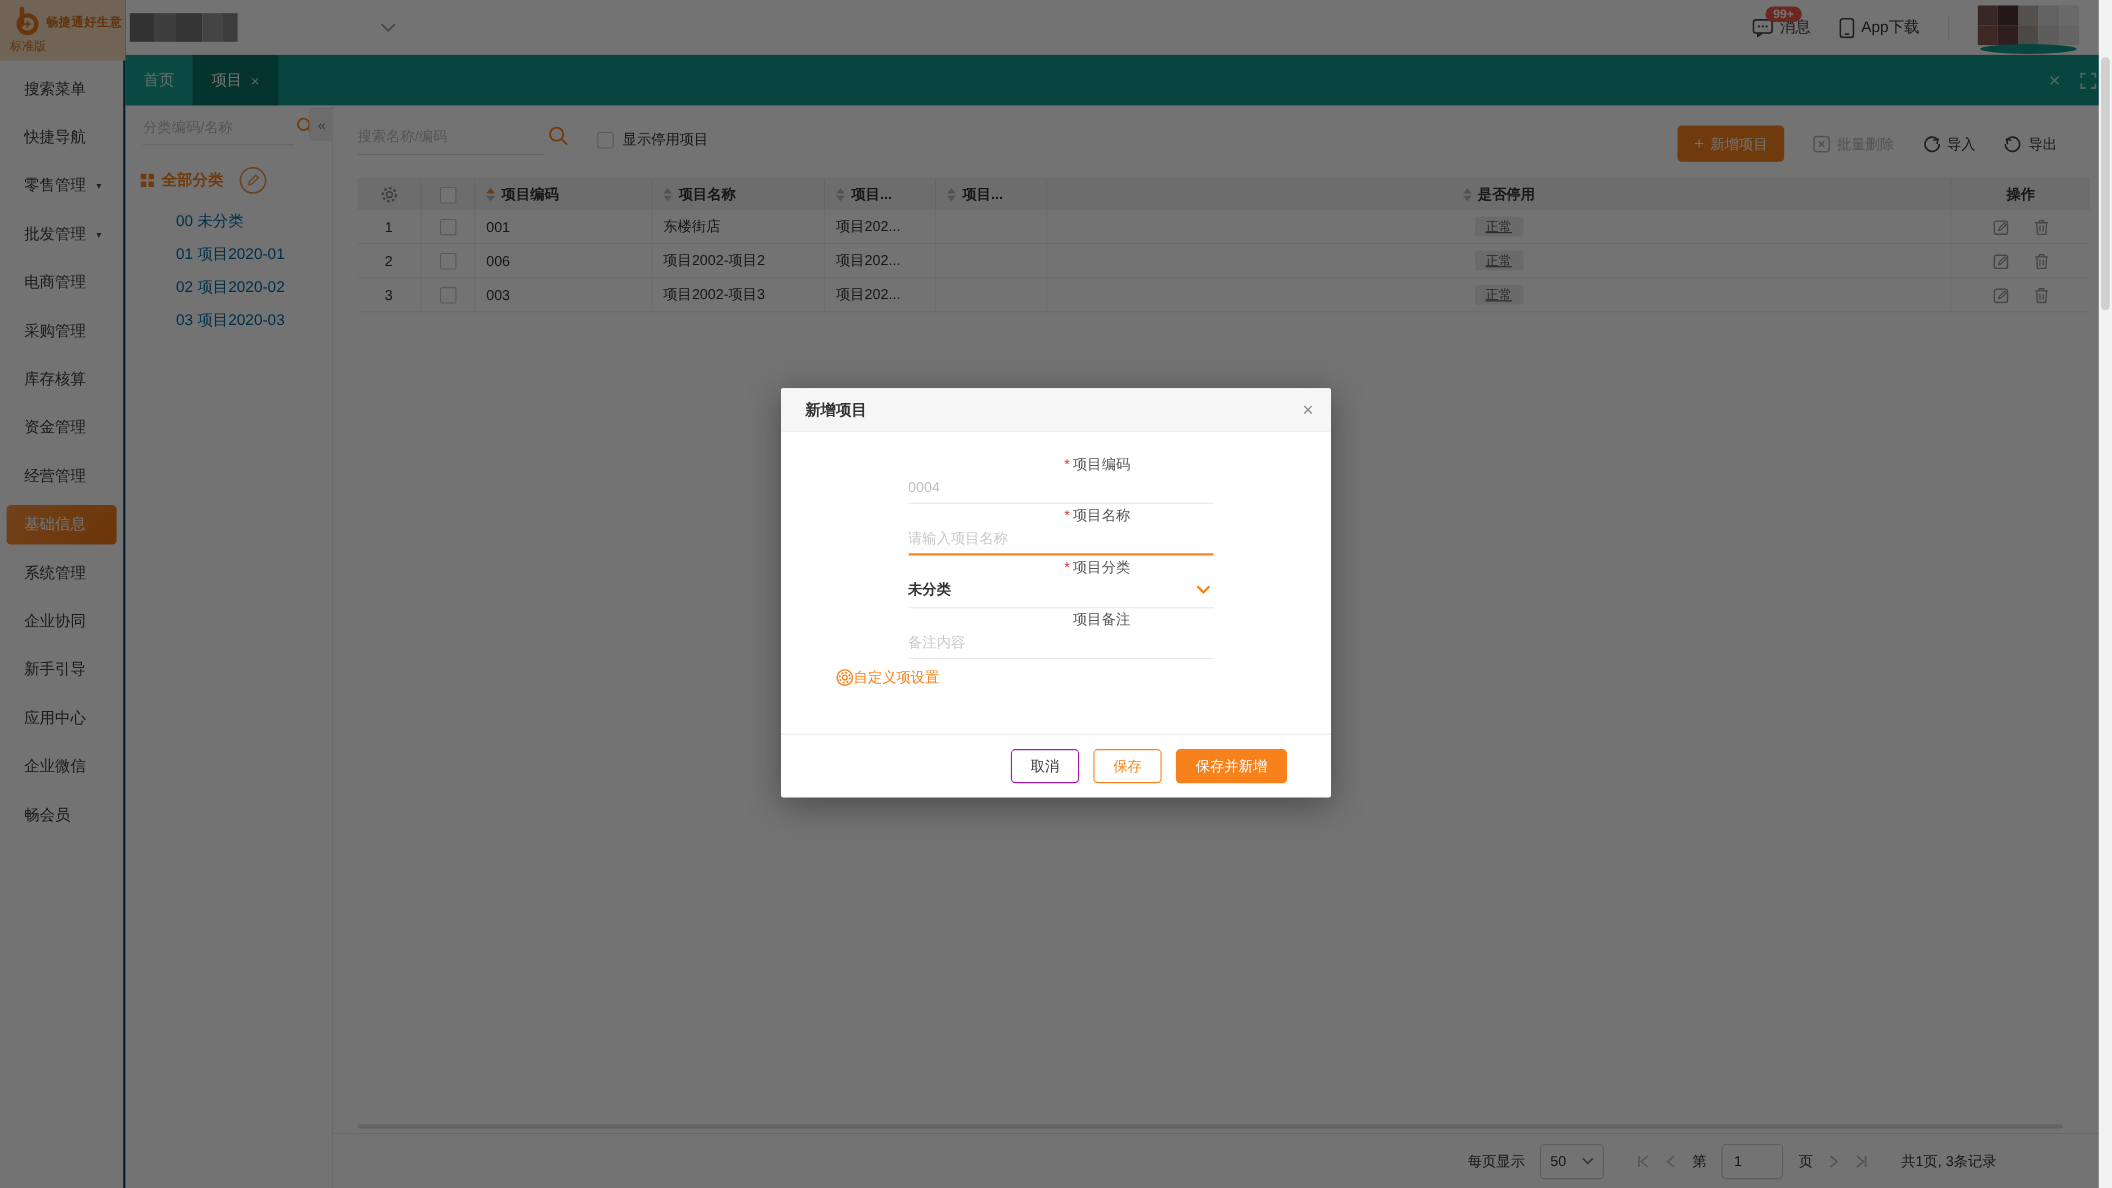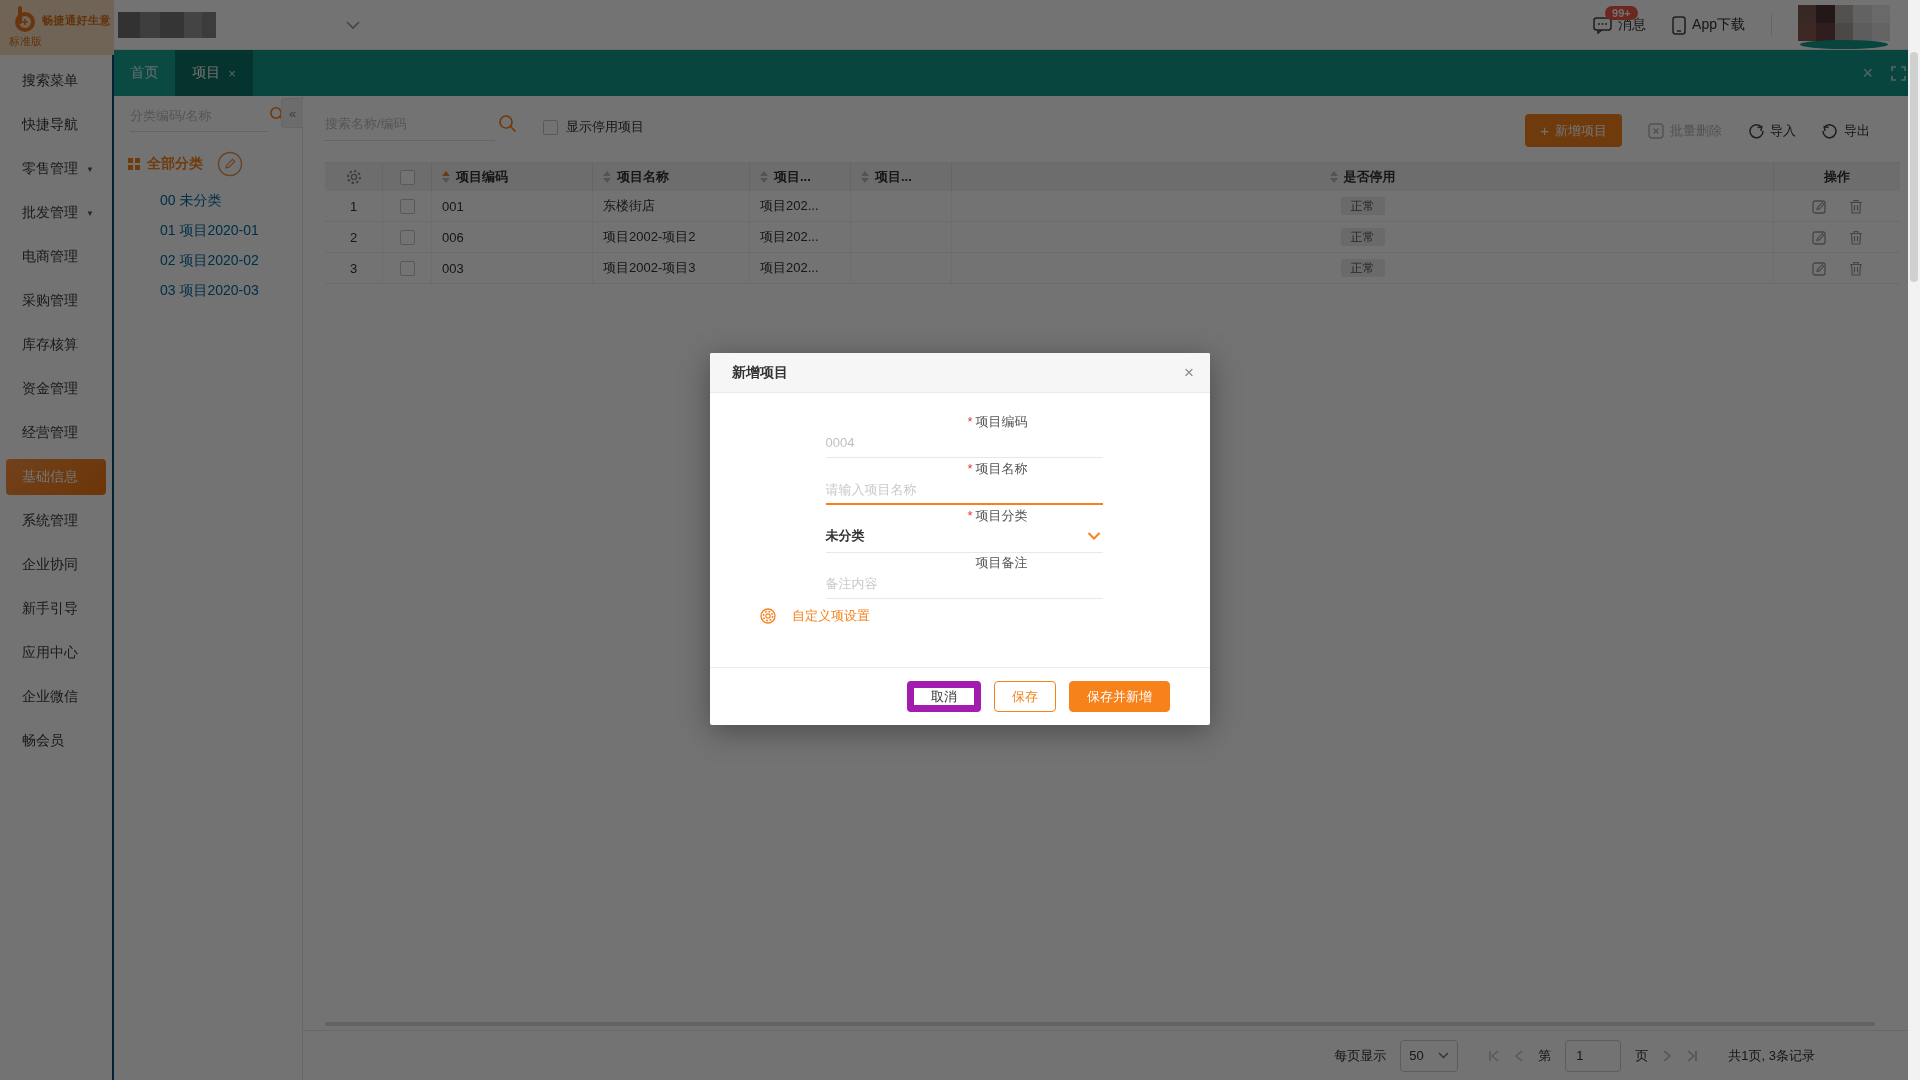--- a/index.html
+++ b/index.html
@@ -84,21 +84,21 @@
   .c2 { width:161px; }
   .c3 { width:157px; }
   .c4 { width:101px; }
   .c5 { width:101px; }
   .c6 { width:822px; justify-content:center; padding-left:0; }
   .c7 { width:126px; justify-content:center; padding-left:0; gap:22px; }
   .sort { display:inline-flex; flex-direction:column; gap:2px; margin-right:6px; }
   .sort .up { width:0; height:0; border-left:4px solid transparent; border-right:4px solid transparent; border-bottom:5px solid #b9b9b9; }
   .sort .dn { width:0; height:0; border-left:4px solid transparent; border-right:4px solid transparent; border-top:5px solid #b9b9b9; }
   .sort.asc .up { border-bottom-color:#F7821B; }
-  .badge-normal { background:#ebebeb; color:#555; font-size:12px; padding:3px 10px; border-radius:2px; line-height:1; }
+  .badge-normal { background:#ebebeb; color:#555; font-size:12px; padding:3px 10px; border-radius:2px; line-height:1;text-decoration:underline; }
   .op-ic { cursor:pointer; }
 
   
   .hscroll { position:absolute; left:22px; bottom:54px; width:1550px; height:4px; background:#dcdcdc; border-radius:2px; }
   .footer { position:absolute; left:0; bottom:0; width:1617px; height:50px; border-top:1px solid #e8e8e8; display:flex; align-items:center; justify-content:flex-end; padding-right:105px; gap:14px; background:#fff; }
   .footer .lbl { font-size:13px; color:#333; }
   .pg-select { width:58px; height:32px; border:1px solid #ccc; border-radius:4px; display:flex; align-items:center; justify-content:space-between; padding:0 8px; cursor:pointer; margin-right:14px; }
   .pg-select span { font-size:13px; color:#333; }
   .pg-nav { display:flex; align-items:center; color:#c0c0c0; cursor:default; }
   .pg-input { width:56px; height:32px; border:1px solid #ccc; border-radius:4px; text-align:left; padding-left:10px; font-size:13px; color:#333; outline:none; font-family:inherit; }
@@ -114,24 +114,24 @@
   .m-row { height:47px; display:flex; align-items:center;flex-direction:column; }
   .m-label { width:135px; text-align:right; font-size:13px; color:#555; }
   .m-star { color:#E23A3A; margin-right:3px; font-size:13px; }
   .m-field { margin-left:8px; width:277px; position:relative; }
   .m-field input { width:100%; border:none; outline:none; border-bottom:1px solid #e8e8e8; font-size:13px; padding:4px 0 7px 0; color:#333; background:transparent; font-family:inherit; }
   .m-field input::placeholder { color:#C9C9C9; }
   .m-field input.gray-val { color:#BFBFBF; }
   .m-field.focused input { border-bottom:2px solid #F7821B; padding-bottom:6px; }
   .m-select { border-bottom:1px solid #e8e8e8; display:flex; align-items:center; justify-content:space-between; padding:2px 2px 7px 0; cursor:pointer; }
   .m-select span { font-size:13px; color:#333; font-weight:bold; }
-  .custom-link { margin:6px 0 0 50px; display:flex; align-items:center; gap:16px; color:#F7821B; font-size:13px; cursor:pointer; }
+  .custom-link { margin:6px 0 0 50px; display:flex; align-items:center; gap:0; color:#F7821B; font-size:13px; cursor:pointer; }
   .modal-foot { position:absolute; left:0; bottom:0; width:100%; height:58px; border-top:1px solid #ececec; display:flex; align-items:center; justify-content:flex-end; gap:13px; padding-right:40px; }
   .btn { height:31px; border-radius:4px; font-size:13px; padding:0 17px; cursor:pointer; font-family:inherit; }
-  .btn-cancel { background:#fff; border:7px solid #a21caf; color:#333; }
+  .btn-cancel { background:#fff; border:1px solid #a21caf; color:#333; }
   .btn-save { background:#fff; border:1px solid #F7821B; color:#F7821B; }
   .btn-save-new { background:#F7821B; border:1px solid #F7821B; color:#fff; }
 
   
   .vscroll { position:absolute; right:0; top:0; width:12px; height:1080px; background:#f2f2f2; z-index:30; }
   .vscroll .thumb { position:absolute; left:2px; top:52px; width:8px; height:230px; background:#d0d0d0; border-radius:4px; }
 </style>
 </head>
 <body>
 

